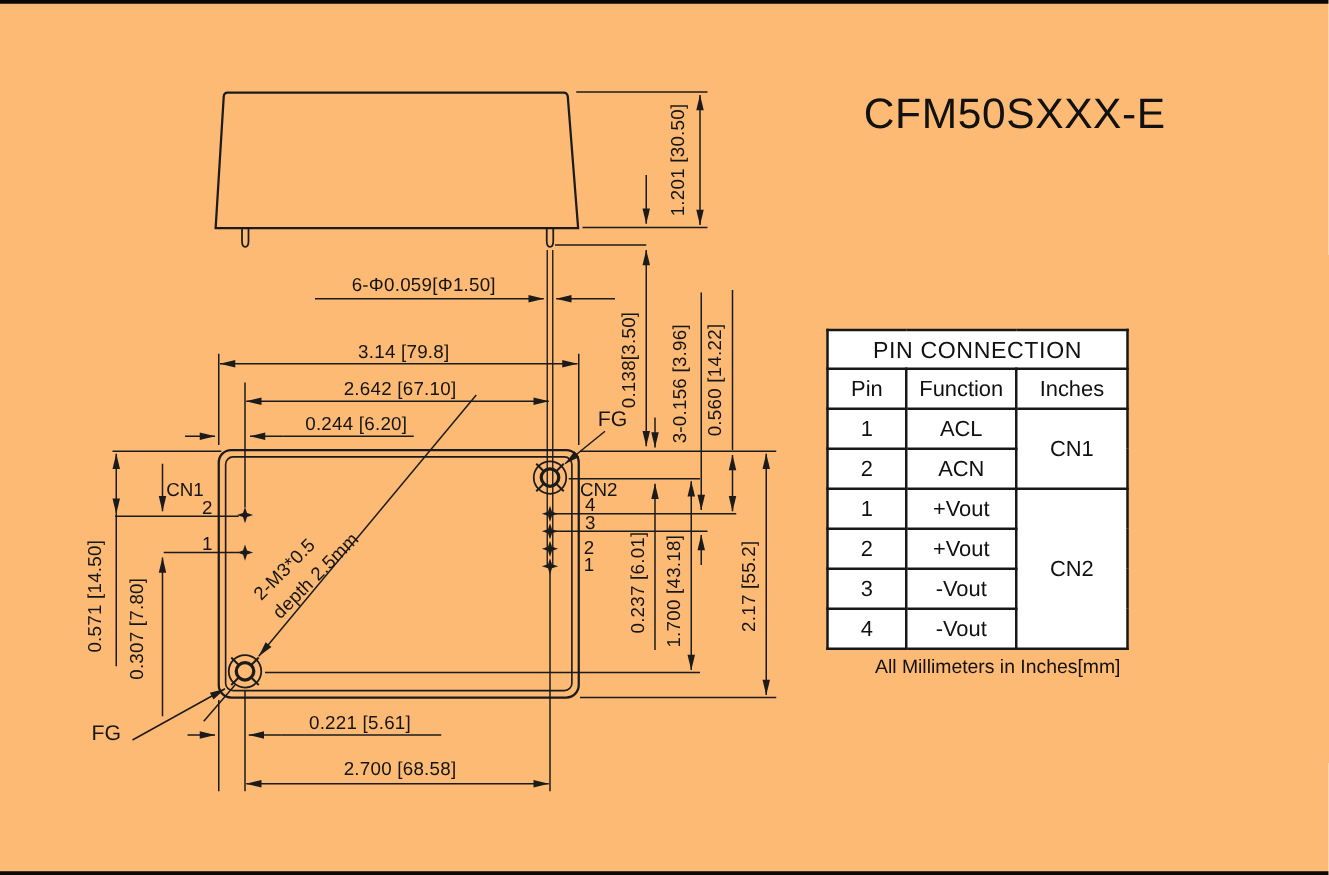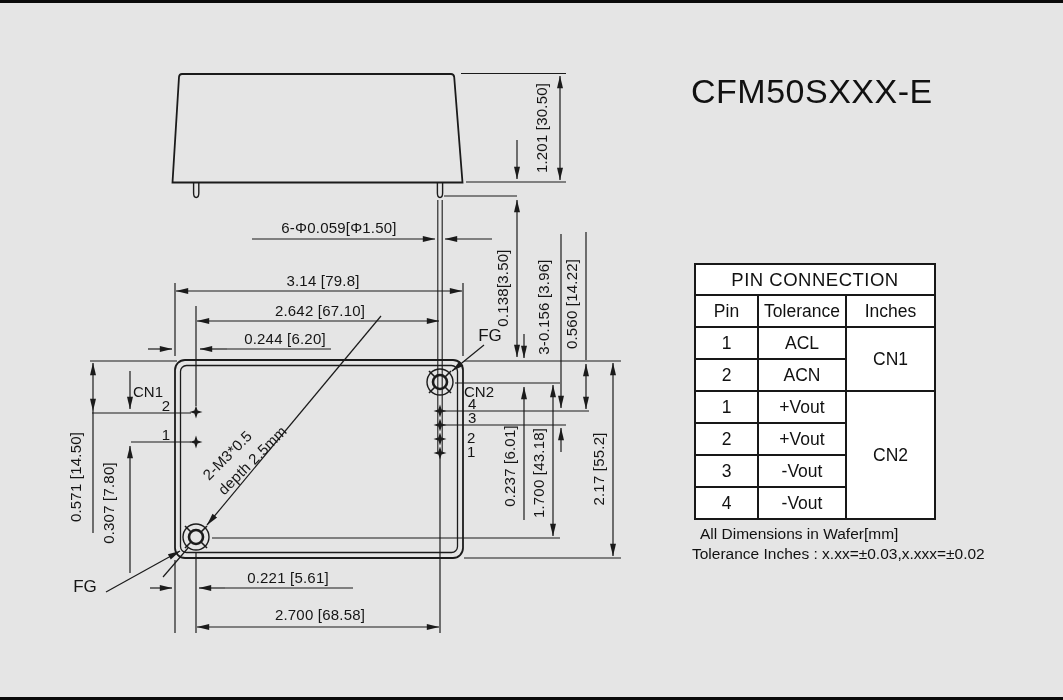--- a/index.html
+++ b/index.html
@@ -1,25 +1,25 @@
 <!DOCTYPE html>
 <html><head>
 <meta charset="utf-8">
 <style>
   html,body{margin:0;padding:0;background:#fff;}
-  #page{position:relative;width:1063px;height:700px;background:#e5e5e5;overflow:hidden;
+  #page{position:relative;width:1063px;height:700px;background:#fdba74;overflow:hidden;
         font-family:"Liberation Sans", sans-serif;color:#151515;}
   .edgebar{position:absolute;left:0;width:1063px;height:3px;background:#0a0a0a;}
   #title{position:absolute;left:691px;top:72px;font-size:34px;letter-spacing:0.5px;color:#111;}
   svg text{fill:#151515;}
   .dim{font-size:15px;letter-spacing:0.2px;}
   .lbl{font-size:15px;}
   .fg{font-size:17px;}
   
-  #pintable{position:absolute;left:694px;top:263px;width:240px;border-collapse:collapse;
+  #pintable{position:absolute;left:661px;top:263px;width:240px;border-collapse:collapse;
             table-layout:fixed;font-size:17.5px;color:#111;}
   #pintable th,#pintable td{border:2px solid #181818;text-align:center;padding:0;height:30px;
             font-weight:normal;background:#fff;}
   #pintable .ttl{font-size:18.5px;height:29px;letter-spacing:0.5px;}
   .notes{position:absolute;font-size:15.5px;color:#111;white-space:nowrap;}
 </style>
 </head>
 <body>
 <div id="page">
 
@@ -194,21 +194,21 @@
         <col style="width:63px">
         <col style="width:88px">
         <col style="width:89px">
       </colgroup>
   <tbody>
         <tr>
           <th class="ttl" colspan="3">PIN CONNECTION</th>
         </tr>
   <tr>
     <th>Pin</th>
-    <th>Tolerance</th>
+    <th>Function</th>
     <th>Inches</th>
   </tr>
   <tr>
     <td>1</td>
     <td>ACL</td>
     <td rowspan="2">CN1</td>
   </tr>
   <tr>
     <td>2</td>
     <td>ACN</td>
@@ -226,16 +226,15 @@
     <td>3</td>
     <td>-Vout</td>
   </tr>
   <tr>
     <td>4</td>
     <td>-Vout</td>
   </tr>
 </tbody>
     </table>
 
-<div class="notes" style="left:700px;top:525px;">All Dimensions in Wafer[mm]</div>
-<div class="notes" style="left:692px;top:545px;">Tolerance Inches : x.xx=±0.03,x.xxx=±0.02</div>
+<div class="notes" style="left:700px;top:525px;">All Millimeters in Inches[mm]</div>
 
 </div>
 
 </body></html>

